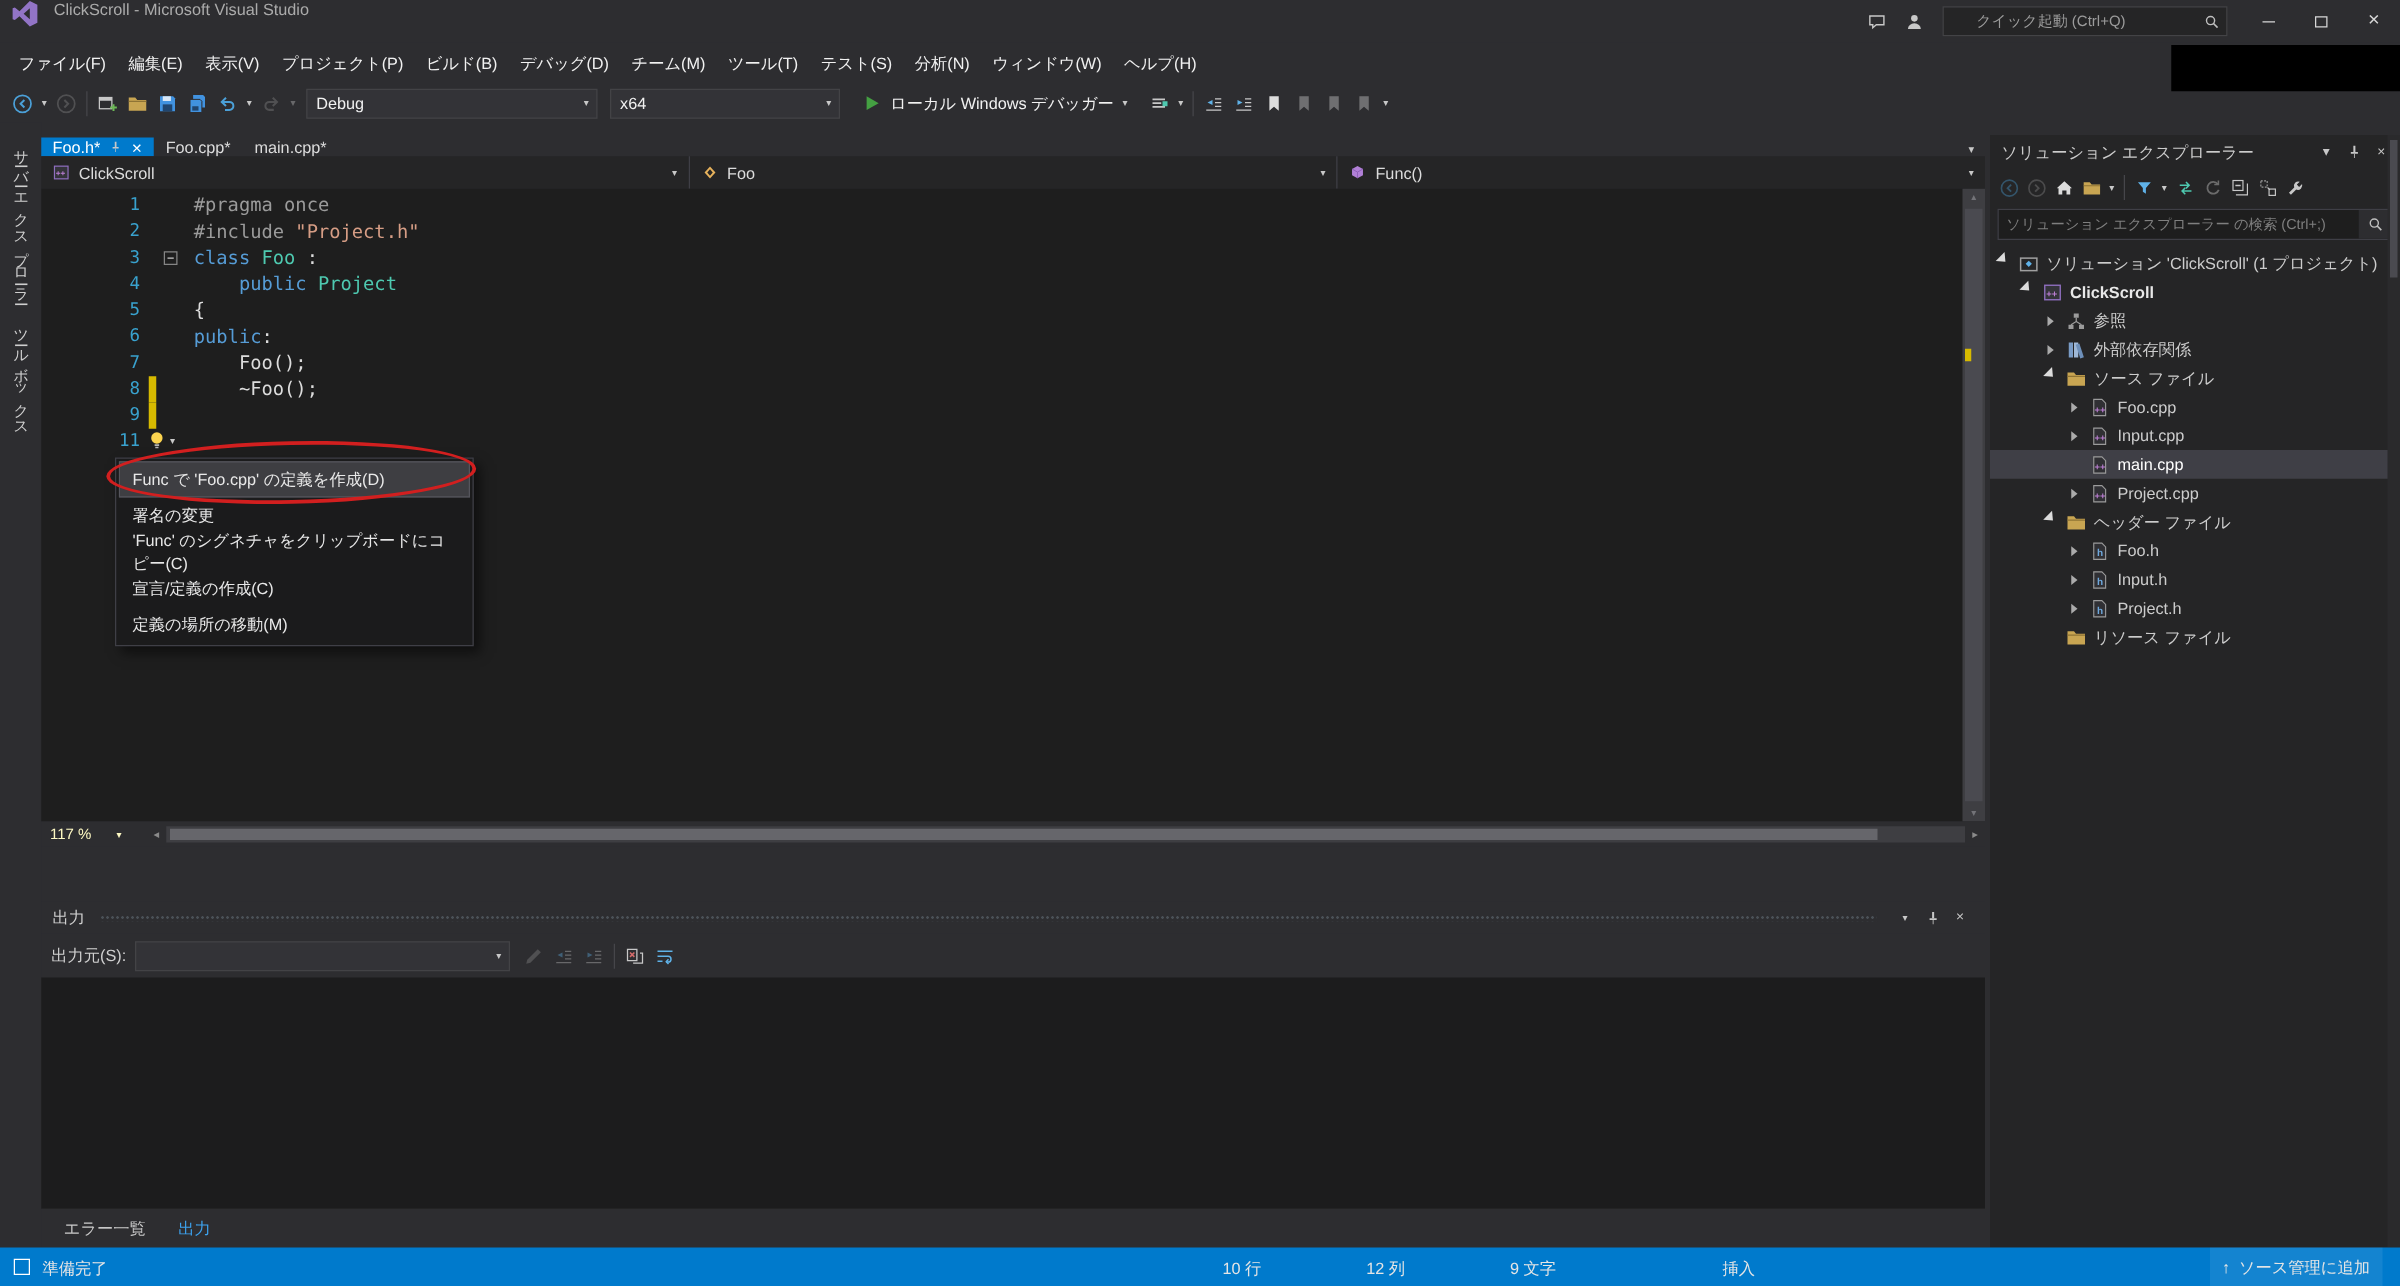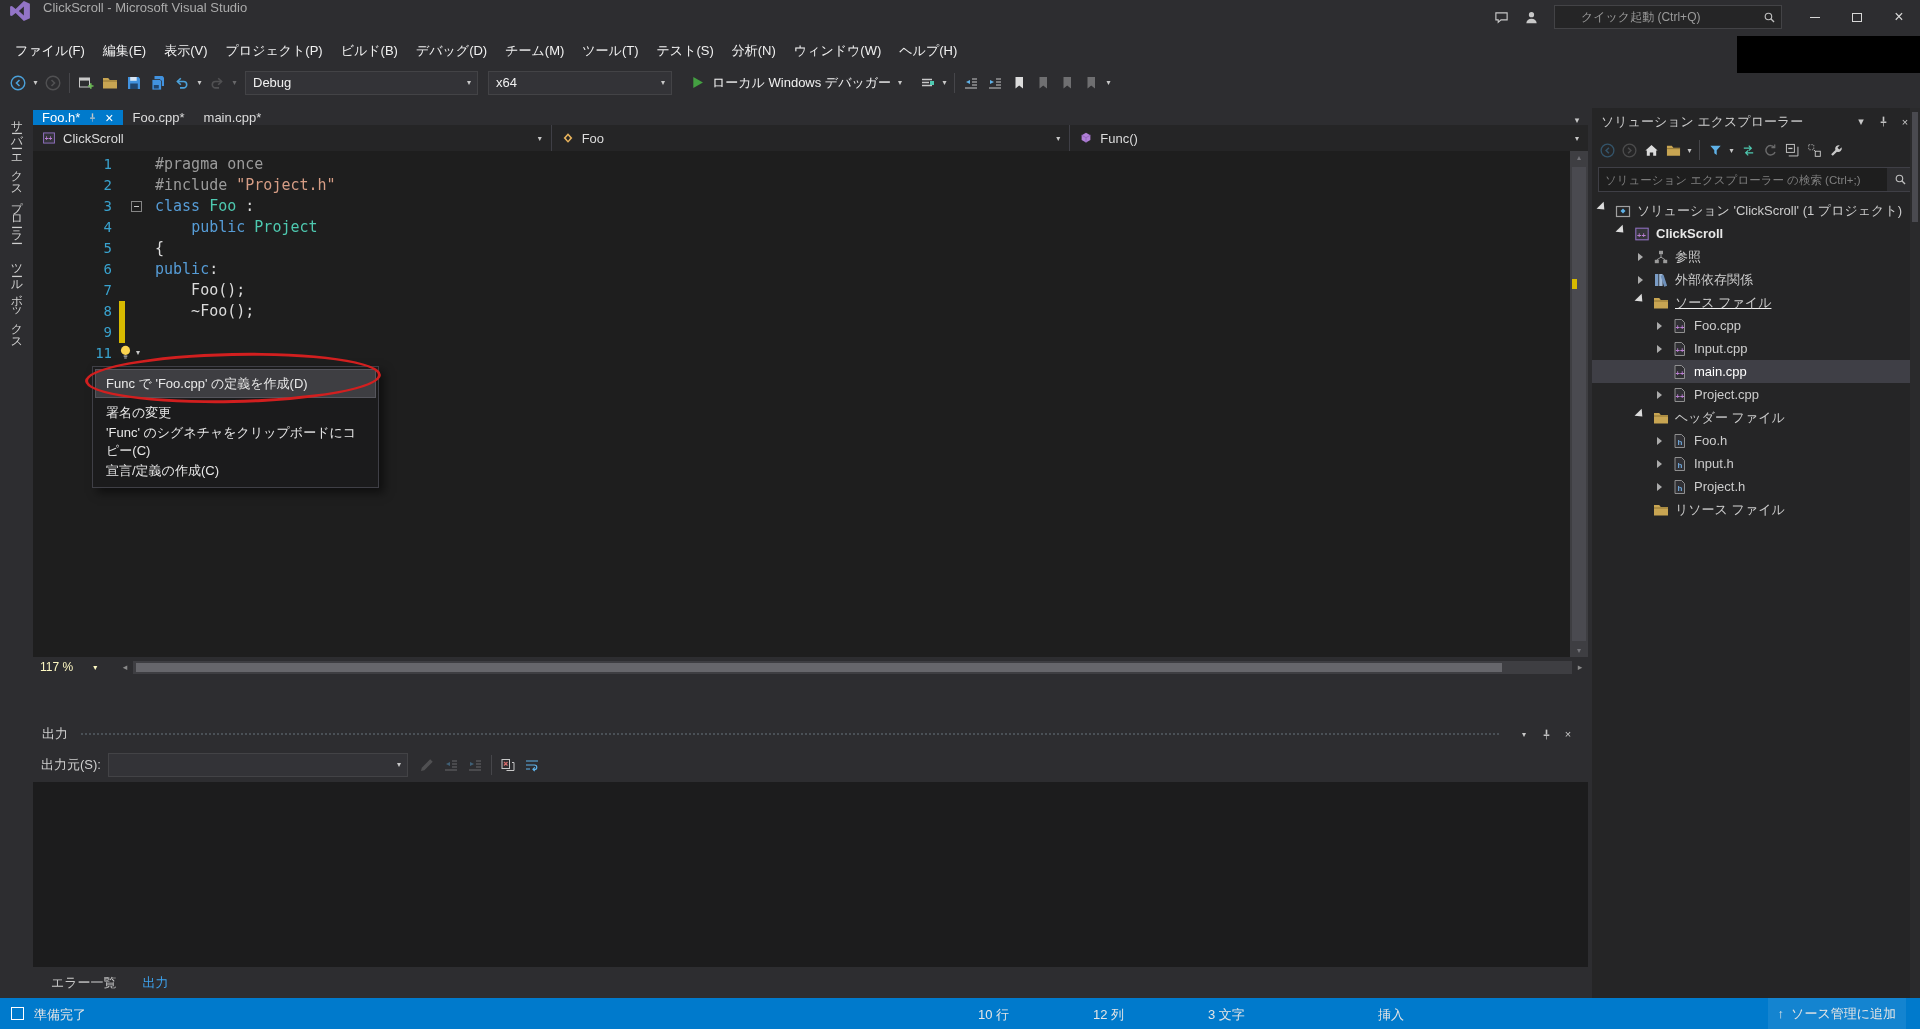--- a/index.html
+++ b/index.html
@@ -566,20 +566,21 @@
           </svg>
         </span>
       <span class="nav-car">▾</span>
     </div>
 
     <div class="lb-menu">
         <div class="lb-item hl">Func で 'Foo.cpp' の定義を作成(D)</div>
         <div class="lb-item">署名の変更</div>
         <div class="lb-item">'Func' のシグネチャをクリップボードにコピー(C)</div>
         <div class="lb-item">宣言/定義の作成(C)</div>
+        <div class="lb-item">定義の場所の移動(M)</div>
       </div>
     <div class="annotation"></div>
   </div>
 
   <div class="hscroll-row">
     <div class="zoom-box">
       <span>117 %</span>
       <span class="car">▾</span>
     </div>
     <span class="h-ar">◂</span>
@@ -777,21 +778,21 @@
         <span class="tw col"></span>
         <span class="tree-ic">
           <svg viewBox="0 0 16 16">
             <rect x="2" y="2" width="3.4" height="12" fill="#7A9CC6"></rect>
             <rect x="6.2" y="2" width="3.4" height="12" fill="#9FB8D6"></rect>
             <path d="M10.5 2.8l3.6 10.9-2.9 1-3.6-10.9z" fill="#6E90BA"></path>
           </svg>
         </span>
         <span class="tree-label">外部依存関係</span>
       </div>
-      <div class="tree-row" style="padding-left: 44px; text-decoration: underline;">
+      <div class="tree-row" style="padding-left: 44px;">
         <span class="tw exp"></span>
         <span class="tree-ic">
           <svg viewBox="0 0 16 16">
             <path d="M1 3h5.2L7.8 5H15v8.5H1z" fill="#C8A552"></path>
             <path d="M1 6h14" stroke="#8F7435"></path>
           </svg>
         </span>
         <span class="tree-label">ソース ファイル</span>
       </div>
       <div class="tree-row" style="padding-left: 63px;">
@@ -888,19 +889,19 @@
   <div class="sx-scroll">
       <div class="thumb"></div>
     </div>
 </div>
 
 <div class="statusbar">
   <span class="st-ic"></span>
   <span class="st-ready">準備完了</span>
   <span class="st-line">10 行</span>
   <span class="st-col">12 列</span>
-  <span class="st-chr">3 文字</span>
+  <span class="st-chr">9 文字</span>
   <span class="st-ins">挿入</span>
   <span class="st-scm">
     <span class="up">↑</span>
     <span>ソース管理に追加</span>
   </span>
 </div>
 
 </body></html>

